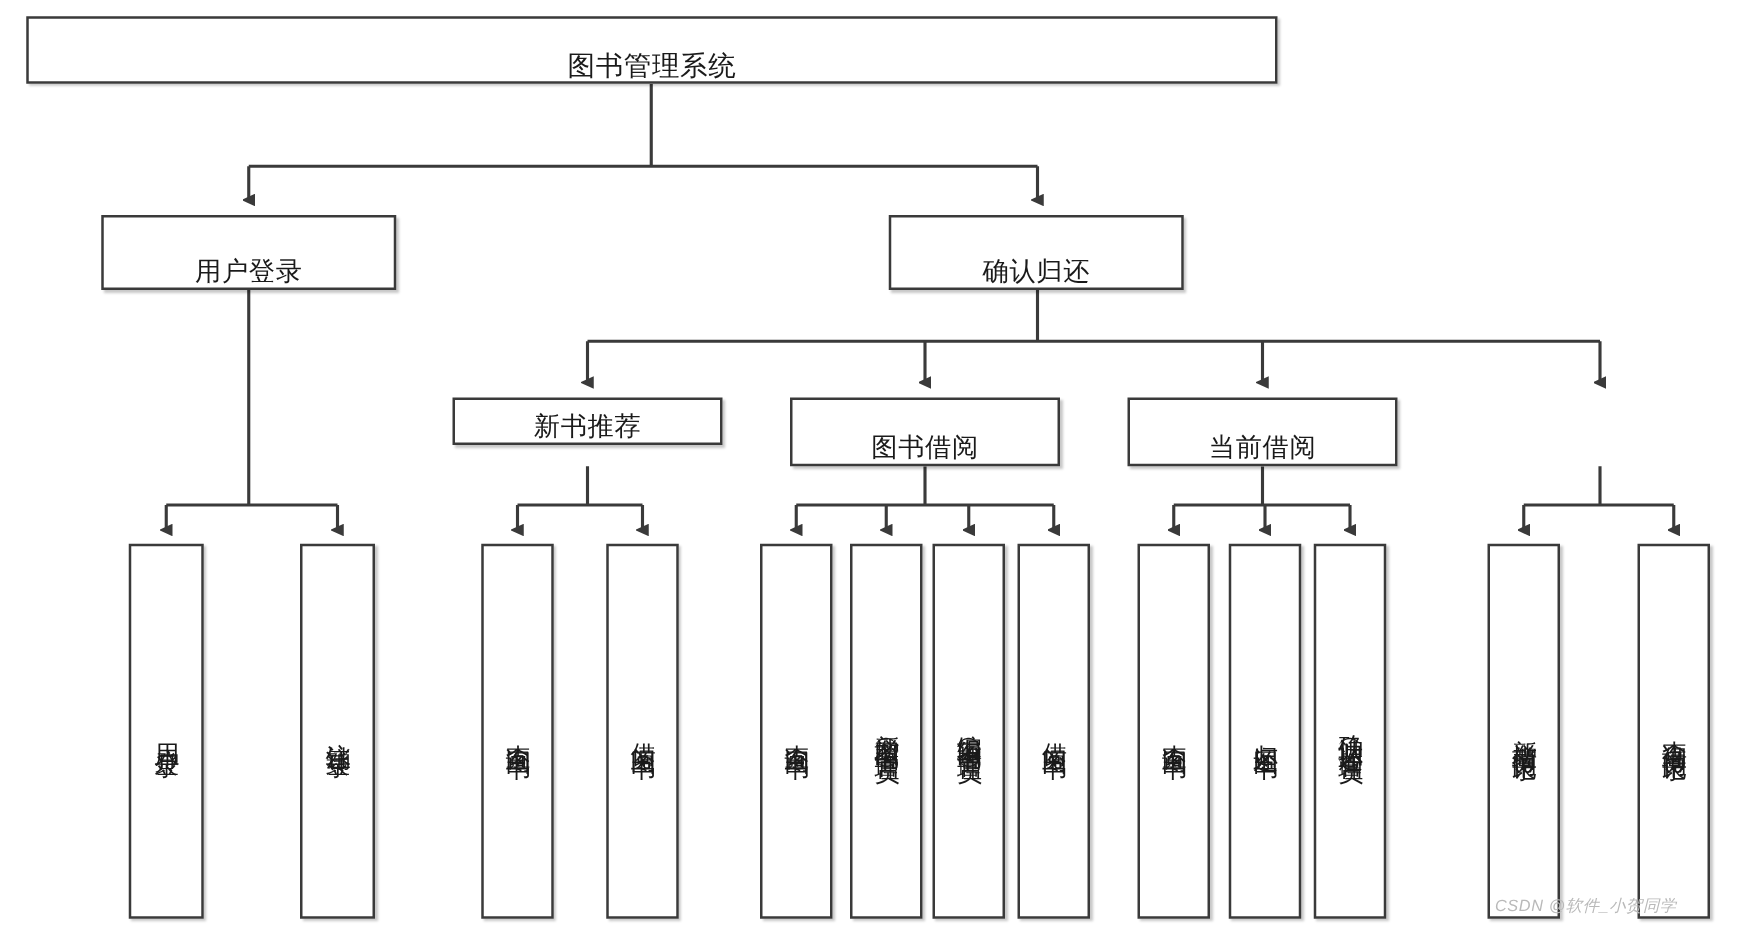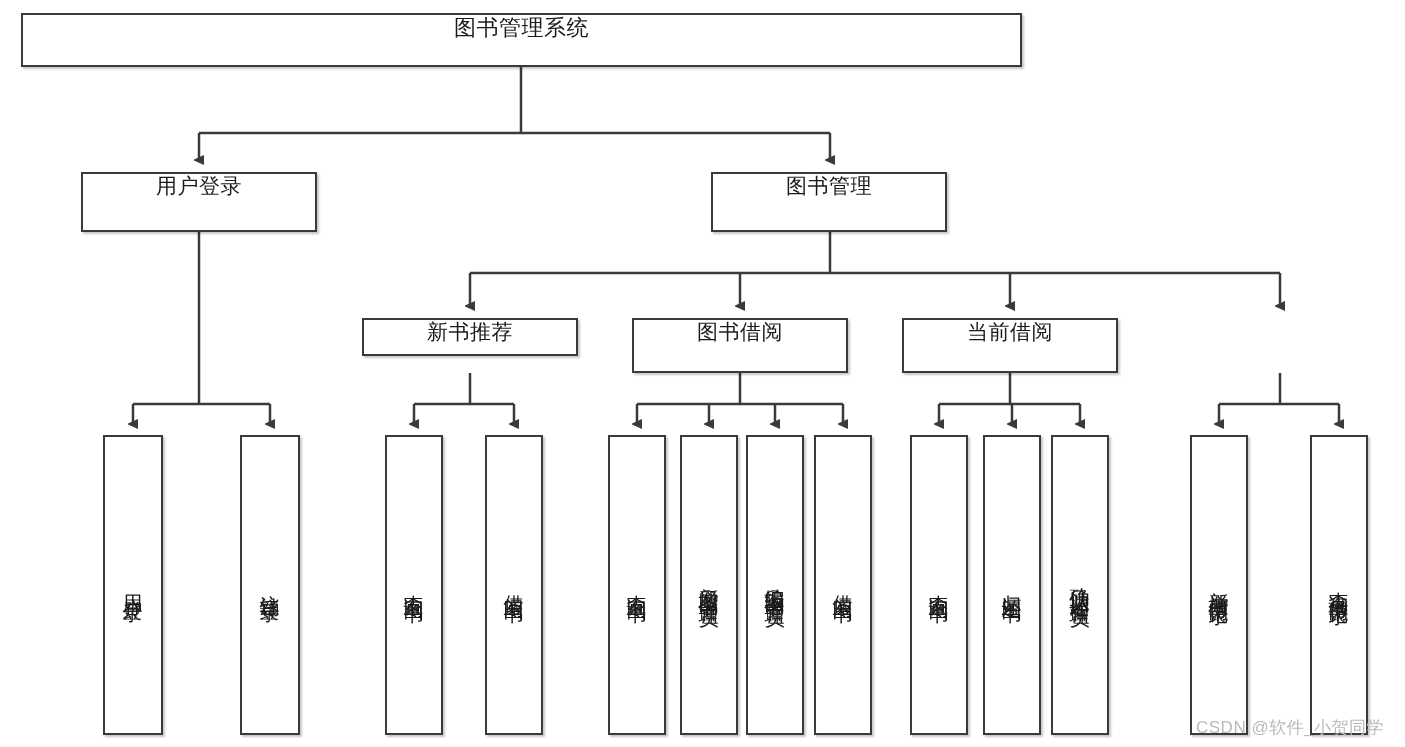--- a/index.html
+++ b/index.html
@@ -25,21 +25,21 @@
     height: 747px;
     pointer-events: none;
   }
   .node {
     position: absolute;
     box-sizing: border-box;
     background: #ffffff;
     border: 2px solid #3a3a3a;
     box-shadow: 2px 2px 2px rgba(0,0,0,0.22);
     display: flex;
-    align-items: flex-start;
+    align-items: flex-end;
     justify-content: center;
   }
   .node .label {
     color: #1a1a1a;
     font-size: 21px;
     line-height: 1.15;
     letter-spacing: 0.5px;
     white-space: nowrap;
     text-align: center;
   }
@@ -53,23 +53,24 @@
     font-size: 20px;
     letter-spacing: 3px;
     line-height: 1;
     white-space: nowrap;
     max-height: 280px;
   }
   .node.root .label { font-size: 22px; }
   .watermark {
     position: absolute;
     color: #b9b9b9;
-    font-size: 17px;
+    font-size: 13px;
     white-space: nowrap;
     letter-spacing: 0.5px;
+    font-style: italic;
   }
 </style>
 </head>
 <body>
 
 <div id="canvas">
 
   <svg class="edges" viewBox="0 0 1405 747">
     <defs>
       <marker id="arrow" markerWidth="10" markerHeight="10" refX="5" refY="5" orient="auto" markerUnits="userSpaceOnUse">
@@ -121,21 +122,21 @@
   </svg>
 
   <div class="node root" style="left: 21px; top: 13px; width: 1001px; height: 54px;">
     <span class="label">图书管理系统</span>
   </div>
 
   <div class="node" style="left: 81px; top: 172px; width: 236px; height: 60px;">
     <span class="label">用户登录</span>
   </div>
   <div class="node" style="left: 711px; top: 172px; width: 236px; height: 60px;">
-    <span class="label">图书管理</span>
+    <span class="label">确认归还</span>
   </div>
 
   <div class="node" style="left: 362px; top: 318px; width: 216px; height: 38px;">
     <span class="label">新书推荐</span>
   </div>
   <div class="node" style="left: 632px; top: 318px; width: 216px; height: 55px;">
     <span class="label">图书借阅</span>
   </div>
   <div class="node" style="left: 902px; top: 318px; width: 216px; height: 55px;">
     <span class="label">当前借阅</span>

